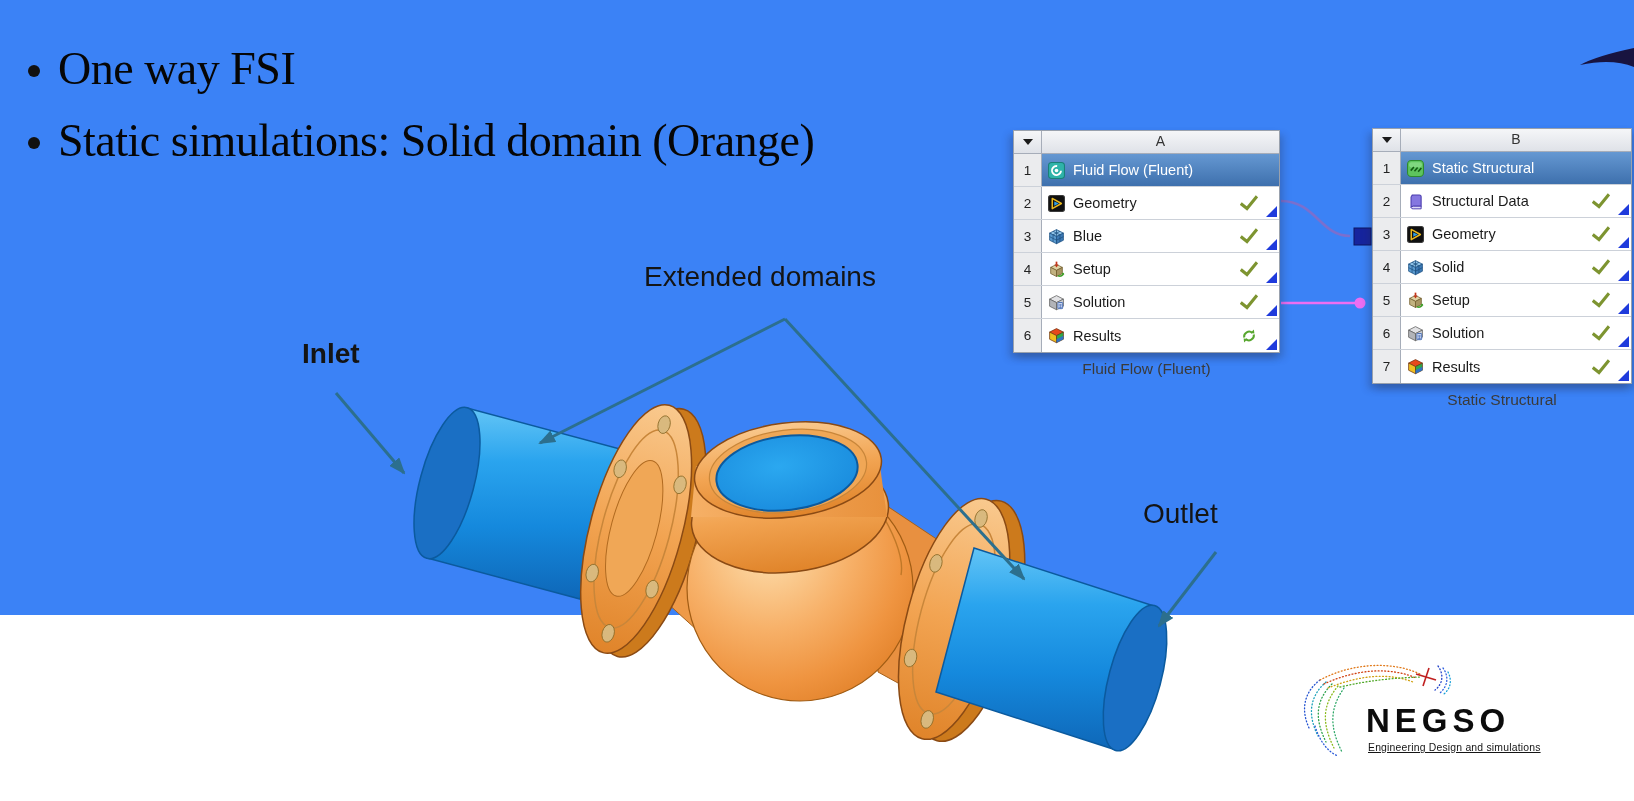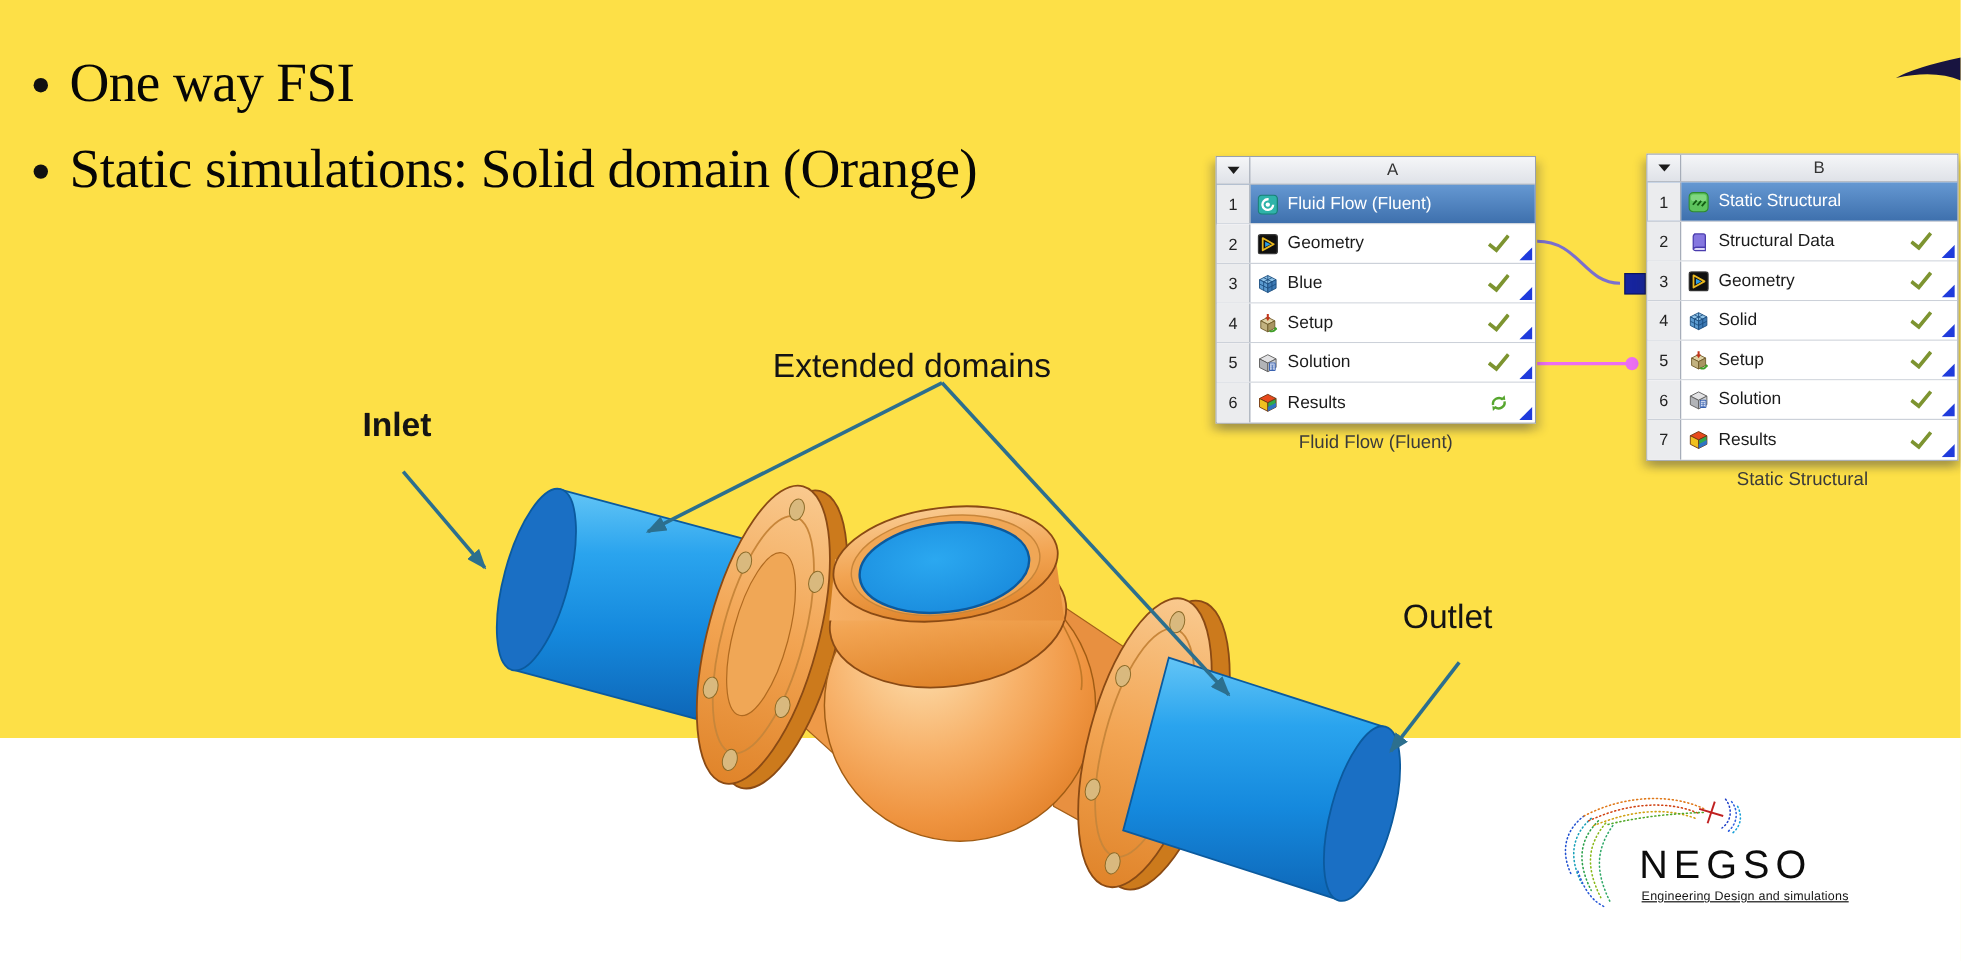--- a/index.html
+++ b/index.html
@@ -1,35 +1,35 @@
 <!DOCTYPE html>
 <html><head>
 <meta charset="utf-8">
 <style>
   * { margin:0; padding:0; box-sizing:border-box; }
   html,body { width:1634px; height:801px; background:#fff; overflow:hidden; }
-  #canvas { position:relative; width:1634px; height:615px; background:#fde047;
+  #canvas { position:relative; width:1634px; height:615px; background:#3b82f6;
             font-family:"Liberation Sans", sans-serif; }
 
   
   .bullets { position:absolute; left:26px; top:44px; list-style:none;
              font-family:"Liberation Serif", serif; font-size:46px; color:#060606;
              letter-spacing:-0.5px; }
   .bullets li { position:relative; padding-left:32px; margin-bottom:21px; line-height:1.1; }
   .bullets li::before { content:""; position:absolute; left:2px; top:21px;
              width:12px; height:12px; border-radius:50%; background:#111; }
 
   
   #scene { position:absolute; left:0; top:0; width:1634px; height:801px; z-index:1; }
 
   
   .anno { position:absolute; font-size:28px; color:#141414; z-index:6; white-space:nowrap; }
-  #lbl-extended { left:644px; top:261px;margin-top:28px; }
+  #lbl-extended { left:644px; top:261px; }
   #lbl-inlet    { left:302px; top:338px;font-weight:bold; }
-  #lbl-outlet   { left:1169px; top:498px; }
+  #lbl-outlet   { left:1143px; top:498px; }
 
   
   .wb-table { position:absolute; border:1px solid #99a1ad; background:#fff; z-index:5;
               box-shadow:-4px 5px 7px rgba(40,45,70,.25), 4px 5px 7px rgba(40,45,70,.22); }
   #system-A { left:1013px; top:130px; width:267px; }
   #system-B { left:1372px; top:128px; width:260px; }
   .wb-header { display:flex; height:23px; background:linear-gradient(#f5f6f8,#dfe2e8);
                border-bottom:1px solid #a6adb9; }
   .wb-corner { width:28px; border-right:1px solid #a6adb9; display:flex;
                align-items:center; justify-content:center; }
@@ -51,21 +51,21 @@
   .wb-status svg { width:18px; height:16px; }
   .wb-tri { position:absolute; right:2px; bottom:2px; line-height:0; }
   .wb-tri svg { width:11px; height:11px; }
   .wb-caption { position:absolute; text-align:center; font-size:15.5px; color:#3a3a3a; z-index:5; }
   #caption-A { left:1013px; width:267px; top:360px; }
   #caption-B { left:1372px; width:260px; top:391px; }
 
   
   #logo { position:absolute; left:1280px; top:630px; width:290px; height:150px; z-index:6; }
   #logo svg.swirl { position:absolute; left:0; top:0; width:200px; height:140px; }
-  #logo-name { position:absolute; left:86px; top:72px; font-size:33px; font-weight:400;
+  #logo-name { position:absolute; left:86px; top:72px; font-size:33px; font-weight:700;
                letter-spacing:5px; color:#0c0c0c; }
   #logo-tagline { position:absolute; left:88px; top:112px; font-size:10.4px;
                letter-spacing:.2px; color:#151515; white-space:nowrap;text-decoration:underline; }
 </style>
 </head>
 <body>
 
 <div id="canvas">
 
   <ul class="bullets">

